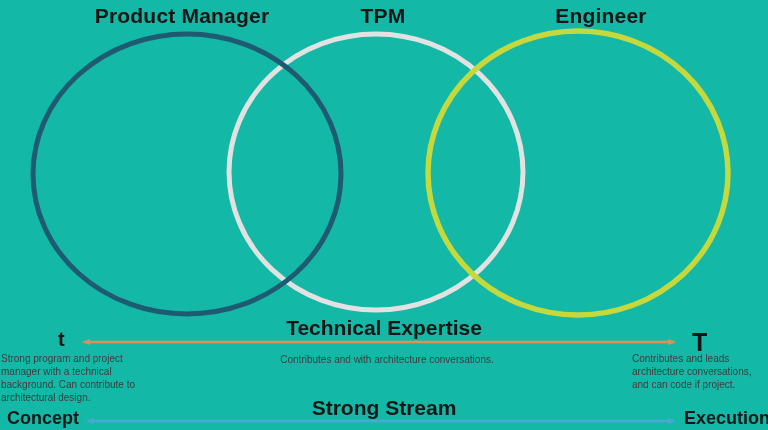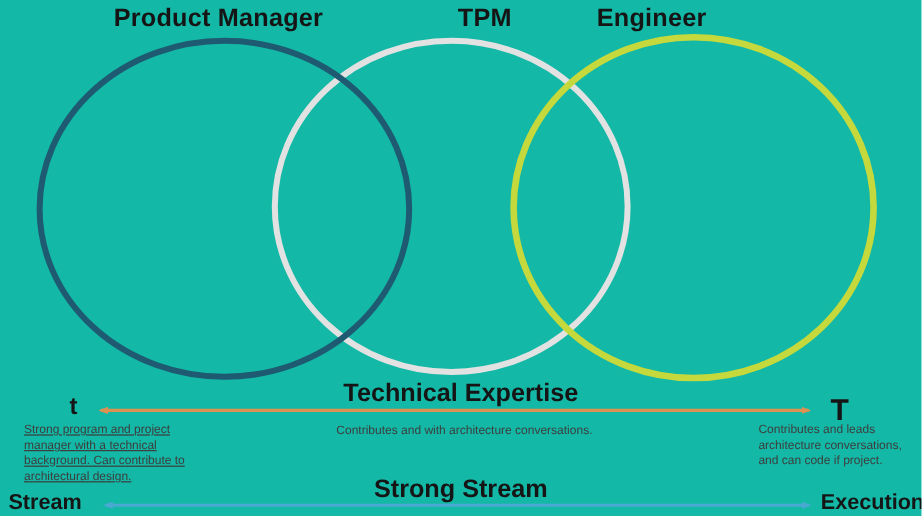--- a/index.html
+++ b/index.html
@@ -61,28 +61,28 @@
     <ellipse cx="376" cy="172" rx="147" ry="138" fill="none" stroke-width="5" stroke="#e2e2e2"></ellipse>
     <ellipse cx="187" cy="174" rx="154" ry="140" fill="none" stroke-width="5" stroke="#1e5a71"></ellipse>
     <ellipse cx="578" cy="173" rx="150" ry="142" fill="none" stroke-width="5.5" stroke="#c6d93c"></ellipse>
 
     <line x1="84" y1="342" x2="674" y2="342" stroke-width="2.6" marker-start="url(#arrowL-orange)" marker-end="url(#arrowR-orange)" stroke="#dd9152"></line>
 
     <line x1="88" y1="421" x2="674" y2="421" stroke-width="2.6" marker-start="url(#arrowL-blue)" marker-end="url(#arrowR-blue)" stroke="#4aa9d2"></line>
   </svg>
 
   <div class="lbl circle-title" style="left:182px; top:4px;">Product Manager</div>
-  <div class="lbl circle-title" style="left:404px; top:4px;">TPM</div>
-  <div class="lbl circle-title" style="left:543px; top:4px;">Engineer</div>
+  <div class="lbl circle-title" style="left:383px; top:4px;">TPM</div>
+  <div class="lbl circle-title" style="left:601px; top:4px;">Engineer</div>
 
   <div class="lbl axis-title" style="top:316px;">Technical Expertise</div>
   <div class="lbl marker-label" style="left:58px; top:328px; font-size:20px;">t</div>
   <div class="lbl marker-label" style="left:692px; top:328px; font-size:25px;">T</div>
 
-  <div class="note" style="left:20px; top:352px; width:134px;text-decoration:underline;">Strong program and project manager with a technical background. Can contribute to architectural design.</div>
+  <div class="note" style="left:1px; top:352px; width:134px;">Strong program and project manager with a technical background. Can contribute to architectural design.</div>
   <div class="note center" style="left:387px; top:353px;">Contributes and with architecture conversations.</div>
   <div class="note" style="left:632px; top:352px; width:134px;">Contributes and leads architecture conversations, and can code if project.</div>
 
   <div class="lbl axis-title" style="top:396px;">Strong Stream</div>
-  <div class="lbl endpoint-label" style="left:7px; top:408px;">Stream</div>
+  <div class="lbl endpoint-label" style="left:7px; top:408px;">Concept</div>
   <div class="lbl endpoint-label" style="left:684px; top:408px;">Execution</div>
 
 </div>
 
 </body></html>

